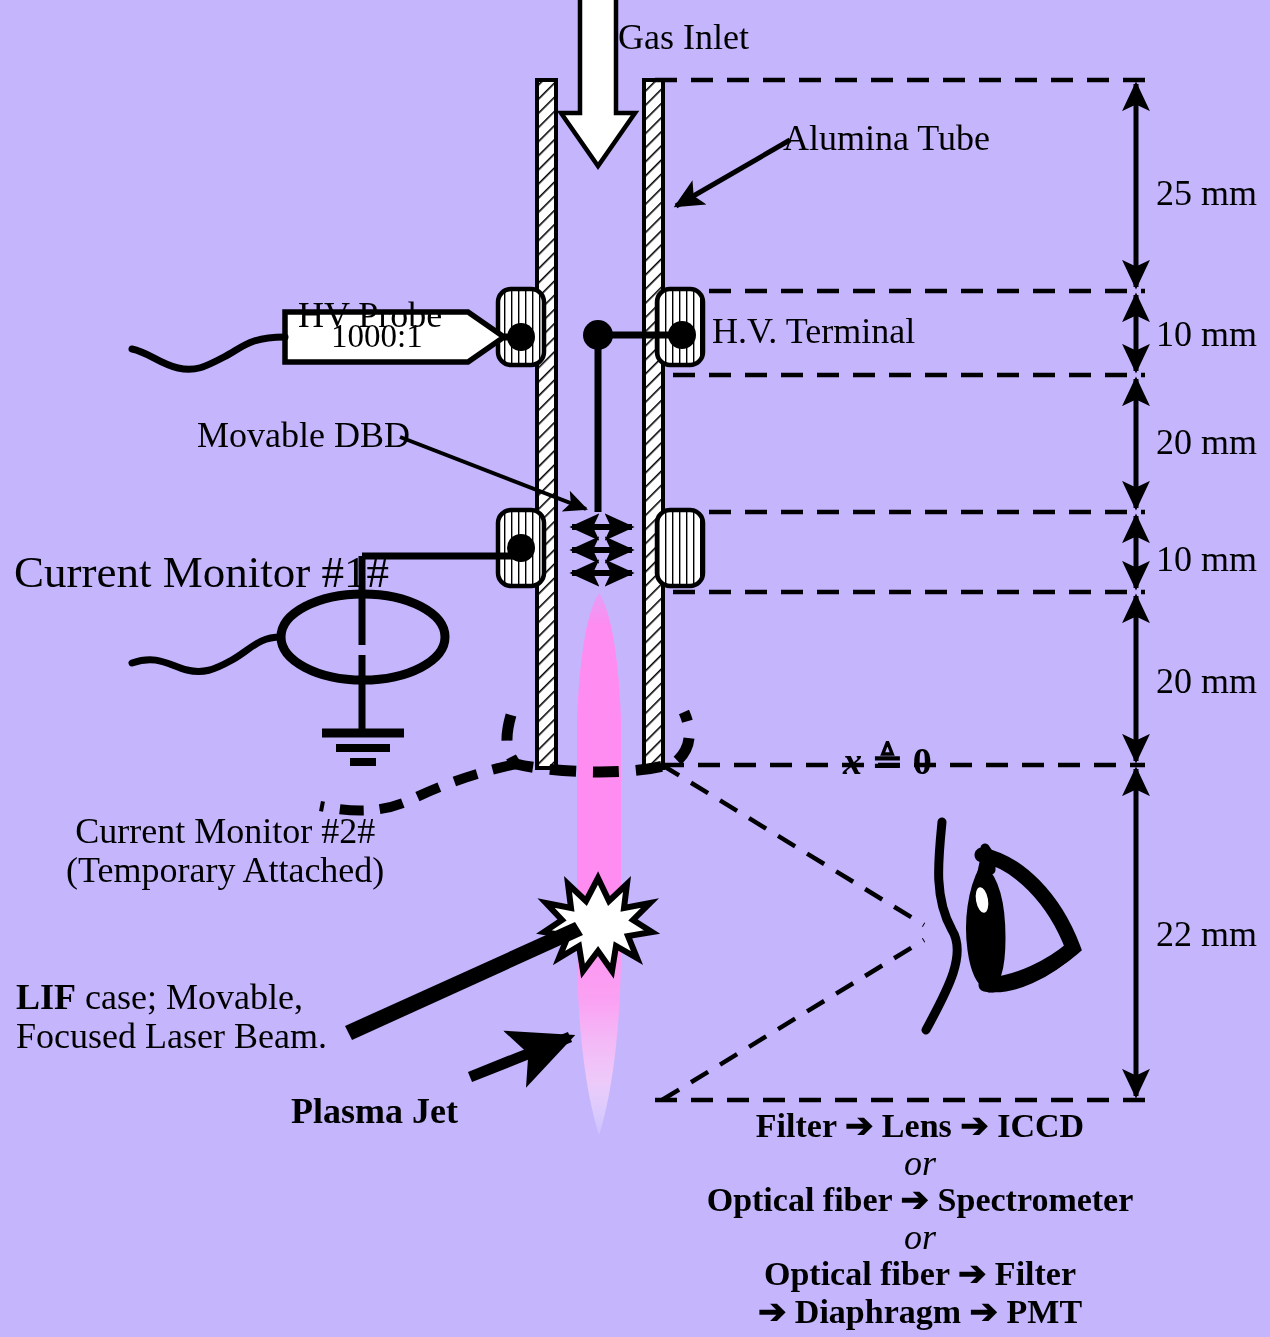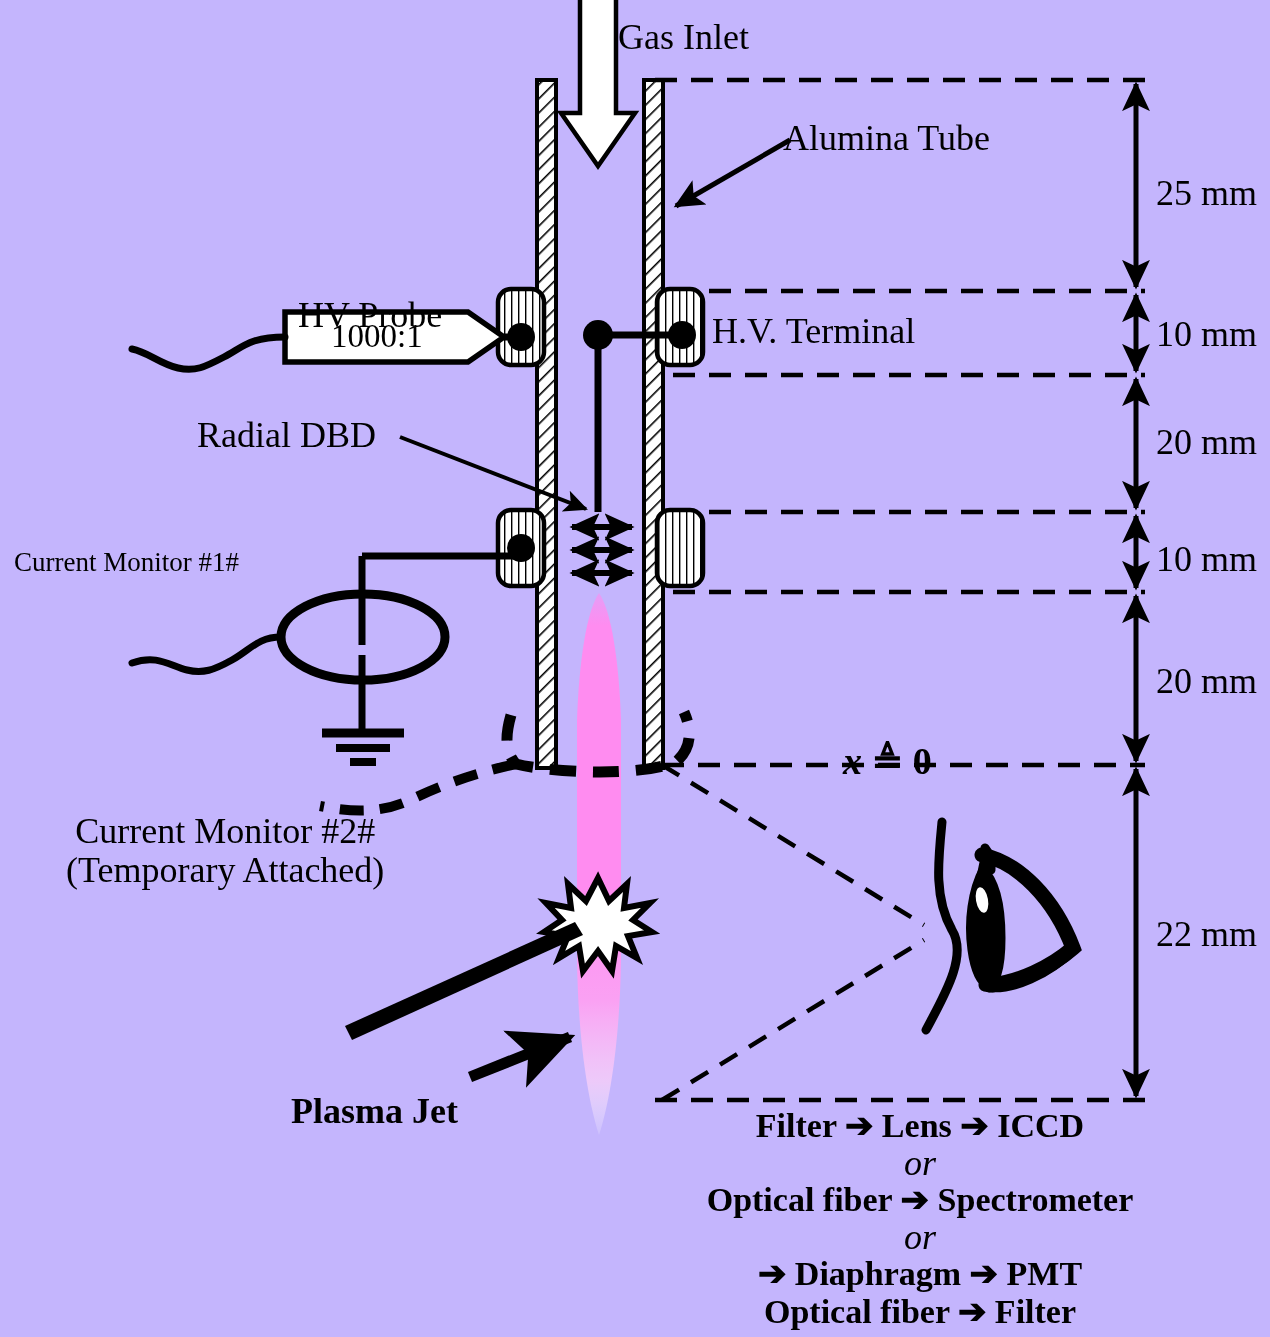--- a/index.html
+++ b/index.html
@@ -28,21 +28,21 @@
     font-family: "Liberation Serif", "DejaVu Serif", serif;
     white-space: nowrap;
     line-height: 1.08;
   }
   .t-gas     { left: 618px;  top: 18px;  font-size: 36px; }
   .t-alumina { left: 783px;  top: 119px; font-size: 36px; }
   .t-hvprobe { left: 298px;  top: 296px; font-size: 36px; }
   .t-ratio   { left: 331px;  top: 319px; font-size: 33px; }
   .t-hvterm  { left: 712px;  top: 312px; font-size: 36px; }
   .t-radial  { left: 197px;  top: 416px; font-size: 36px; }
-  .t-cm1     { left: 14px;   top: 548px; font-size: 27px; }
+  .t-cm1     { left: 14px;   top: 548px; font-size: 45px; }
   .t-x0      { left: 843px;  top: 741px; font-size: 38px; font-weight: bold; }
   .t-x0 .ital { font-style: italic; }
   .t-cm2     { left: 66px;   top: 812px; font-size: 36px; text-align: center; }
   .t-lif     { left: 16px;   top: 978px; font-size: 36px; }
   .t-lif b   { font-weight: bold; }
   .t-plasma  { left: 291px;  top: 1092px; font-size: 36px; font-weight: bold; }
 
   .t-det {
     left: 640px;
     top: 1107px;
@@ -248,42 +248,46 @@
     <g>
       <line x1="470" y1="1077" x2="570" y2="1037" stroke="#000000" stroke-width="11" marker-end="url(#arrFill)"></line>
     </g>
   </svg>
 
   <div class="lbl t-gas">Gas Inlet</div>
   <div class="lbl t-alumina">Alumina Tube</div>
   <div class="lbl t-hvprobe">HV Probe</div>
   <div class="lbl t-ratio">1000:1</div>
   <div class="lbl t-hvterm">H.V. Terminal</div>
-  <div class="lbl t-radial">Radial DBD</div>
+  <div class="lbl t-radial">Movable DBD</div>
   <div class="lbl t-cm1">Current Monitor #1#</div>
 
   <div class="lbl t-x0">
     <span class="ital">x</span><span> ≜ 0</span>
   </div>
 
   <div class="lbl t-cm2">
     <div>Current Monitor #2#</div>
     <div>(Temporary Attached)</div>
   </div>
 
+  <div class="lbl t-lif">
+    <div><b>LIF</b><span> case; Movable,</span></div>
+    <div>Focused Laser Beam.</div>
+  </div>
 
   <div class="lbl t-plasma">Plasma Jet</div>
 
   <div class="lbl t-det">
     <span class="dline">Filter ➔ Lens ➔ ICCD</span>
     <span class="orline">or</span>
     <span class="dline">Optical fiber ➔ Spectrometer</span>
     <span class="orline">or</span>
+    <span class="dline">Optical fiber ➔ Filter</span>
     <span class="dline">➔ Diaphragm ➔ PMT</span>
-    <span class="dline">Optical fiber ➔ Filter</span>
   </div>
 
   <div class="dim d25">25 mm</div>
   <div class="dim d10a">10 mm</div>
   <div class="dim d15">20 mm</div>
   <div class="dim d10b">10 mm</div>
   <div class="dim d20">20 mm</div>
   <div class="dim d22">22 mm</div>
 
 </div>

